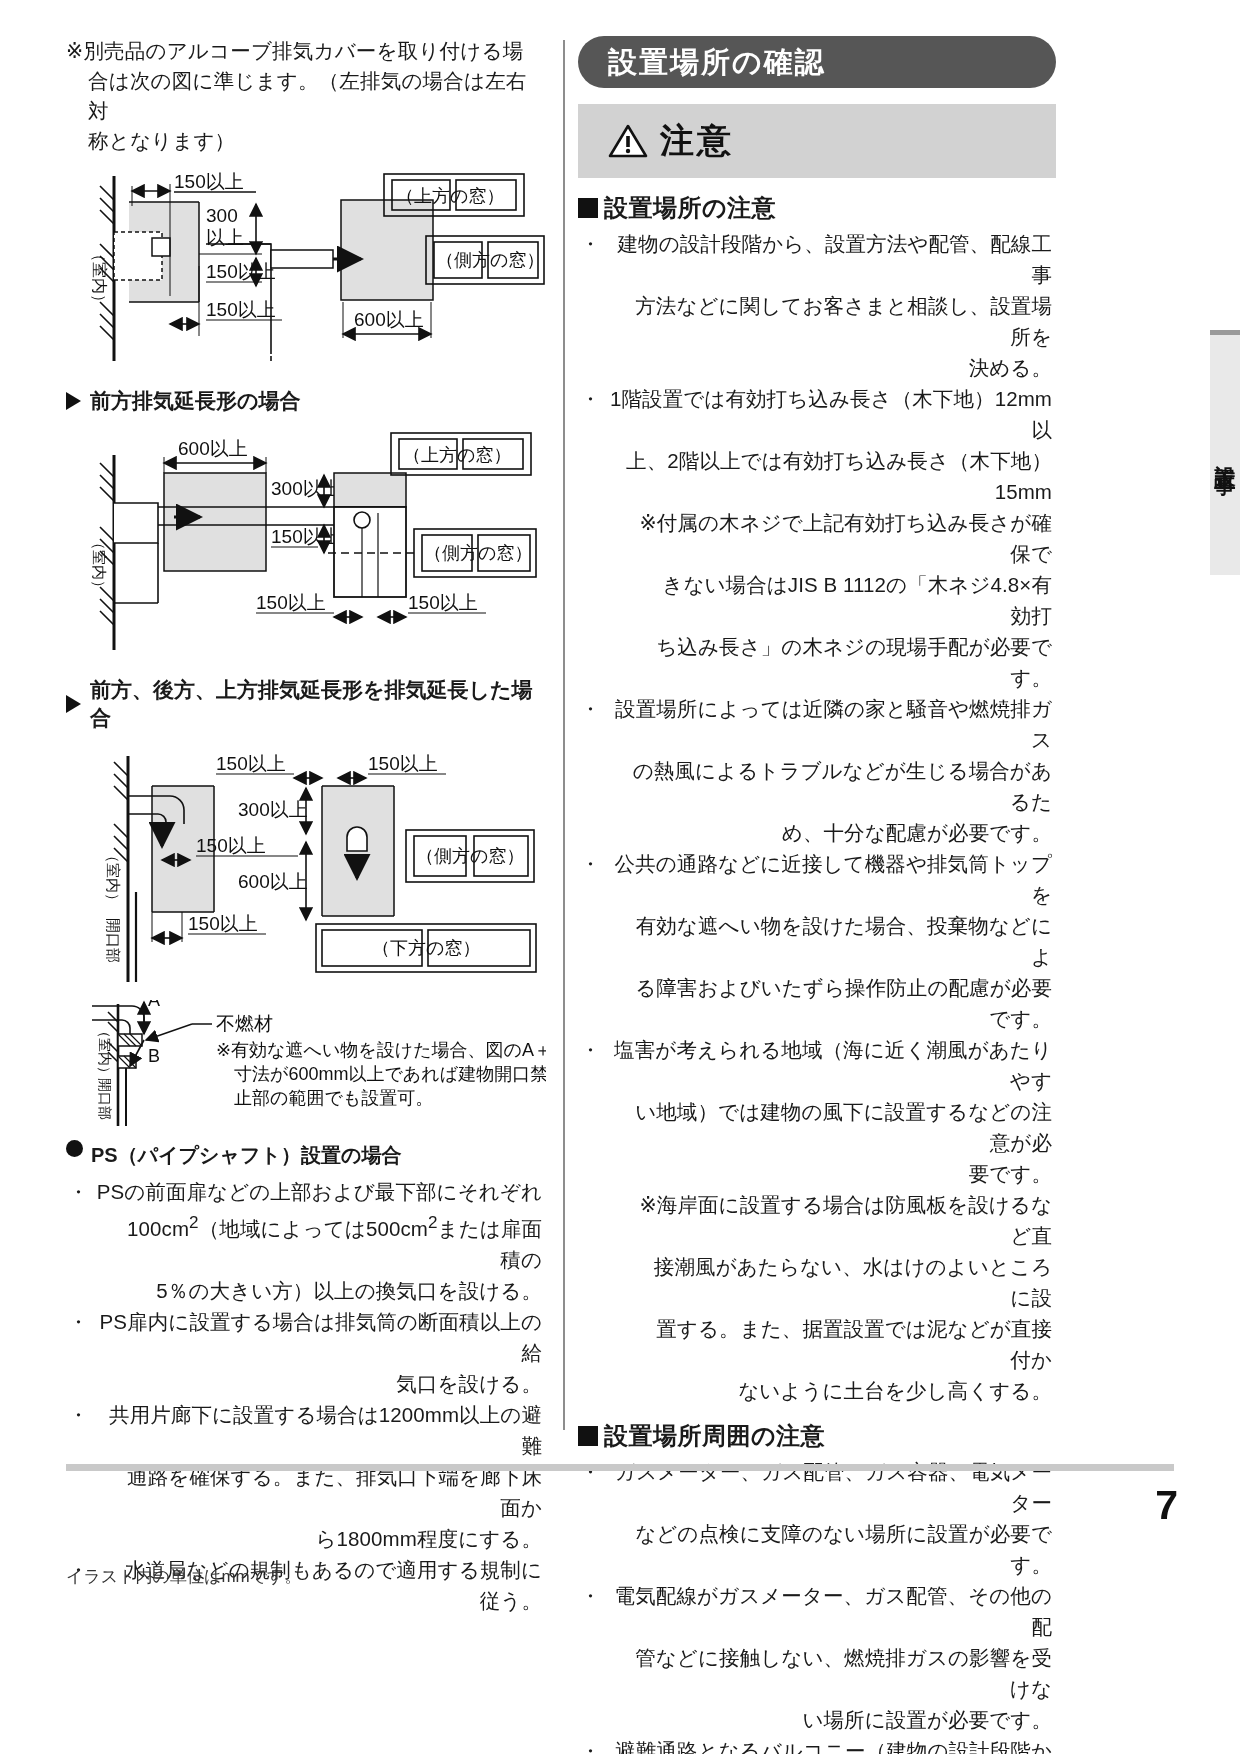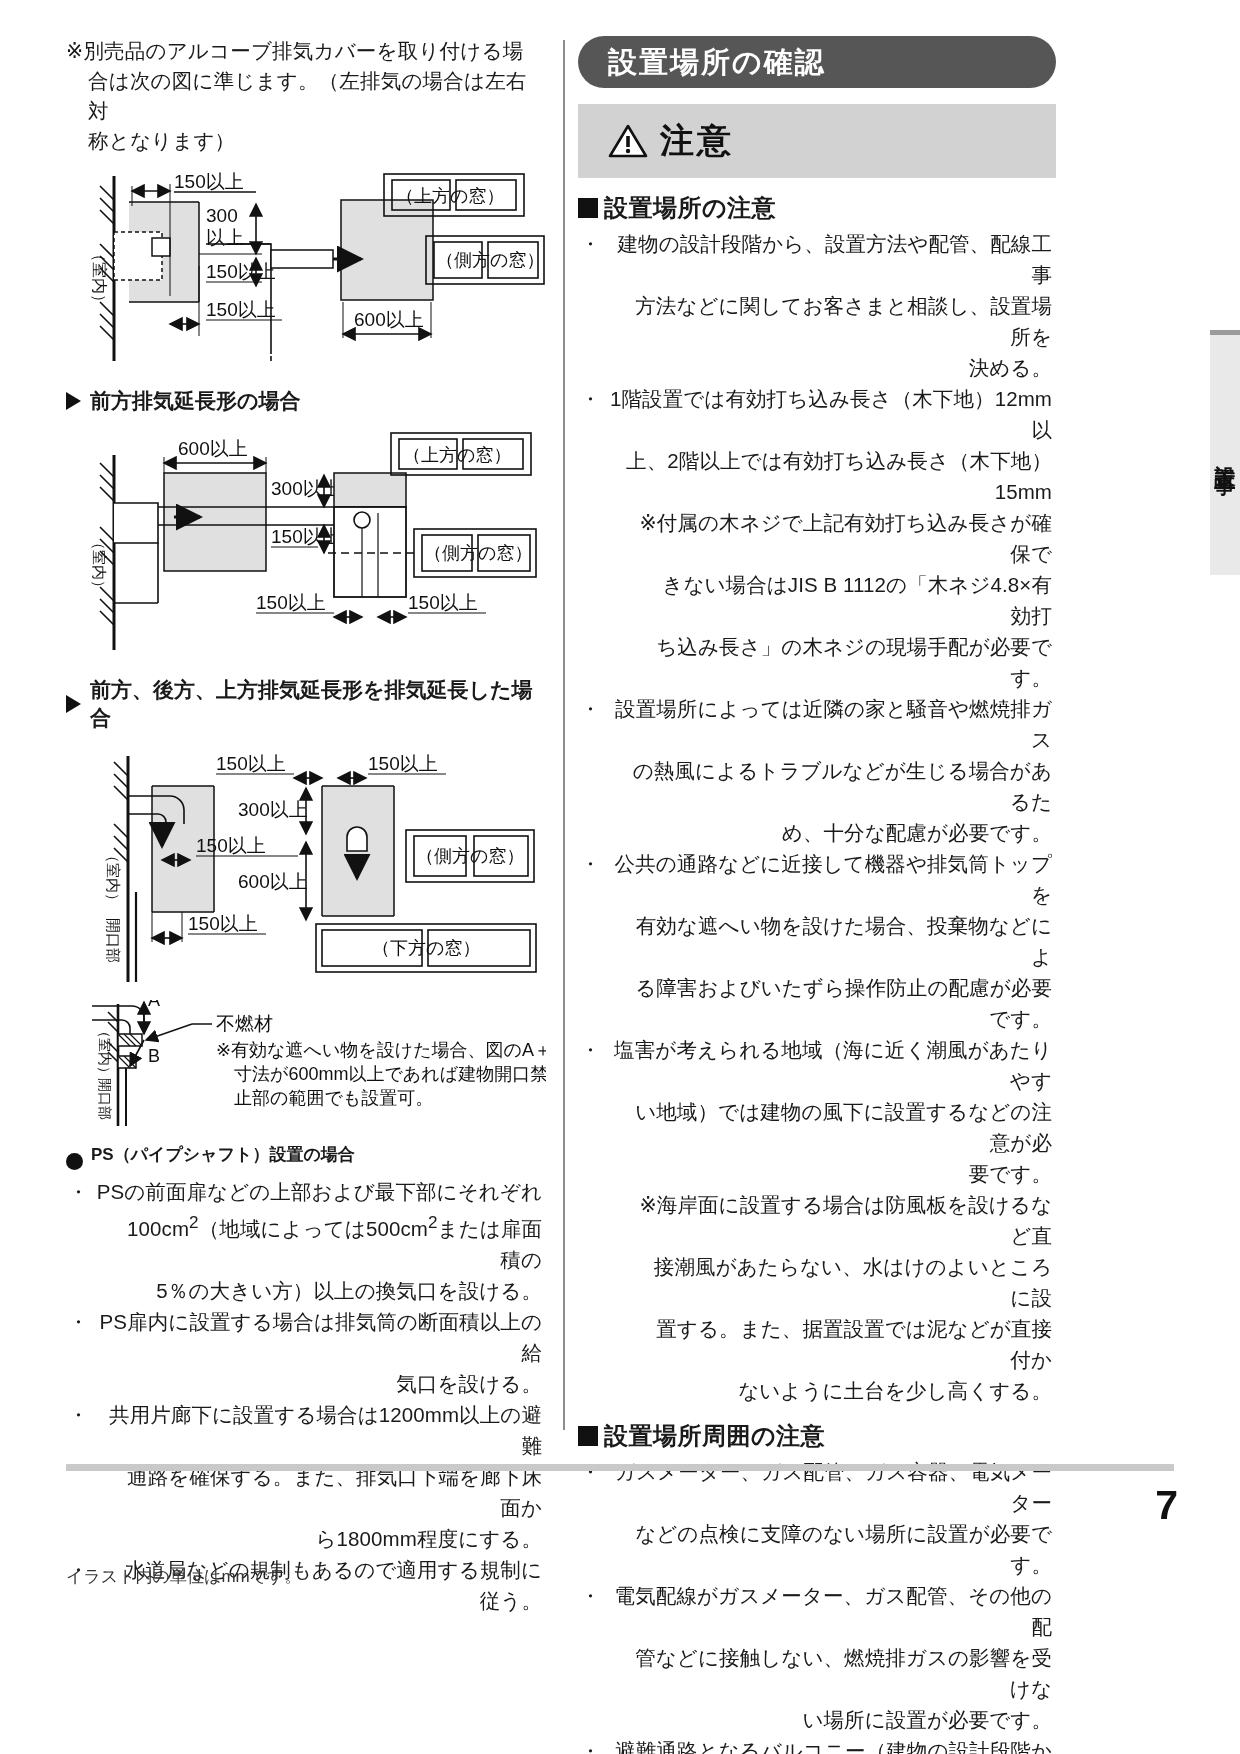--- a/index.html
+++ b/index.html
@@ -27,22 +27,22 @@
   .tri-head{
     font-size:21px;font-weight:bold;line-height:28px;
     margin:16px 0 10px 0;display:flex;align-items:center;gap:9px;
   }
   .tri-head .tri{
     width:0;height:0;border-left:15px solid #111;
     border-top:9px solid transparent;border-bottom:9px solid transparent;
     flex:0 0 auto;
   }
   .dot-head{
-    font-size:17px;font-weight:bold;line-height:30px;
-    margin:10px 0 6px 0;display:flex;align-items:flex-end;gap:8px;
+    font-size:20px;font-weight:bold;line-height:30px;
+    margin:10px 0 6px 0;display:flex;align-items:flex-start;gap:8px;
   }
   .dot-head .dot{width:17px;height:17px;border-radius:50%;background:#111;flex:0 0 auto;}
 
   
   ul.bl{list-style:none;margin:4px;padding:0;text-align:right;}
   ul.bl>li{
     font-size:20.5px;line-height:31px;
     padding-left:20px;position:relative;margin:0 0 0 0;
     letter-spacing:.1px;
   }

